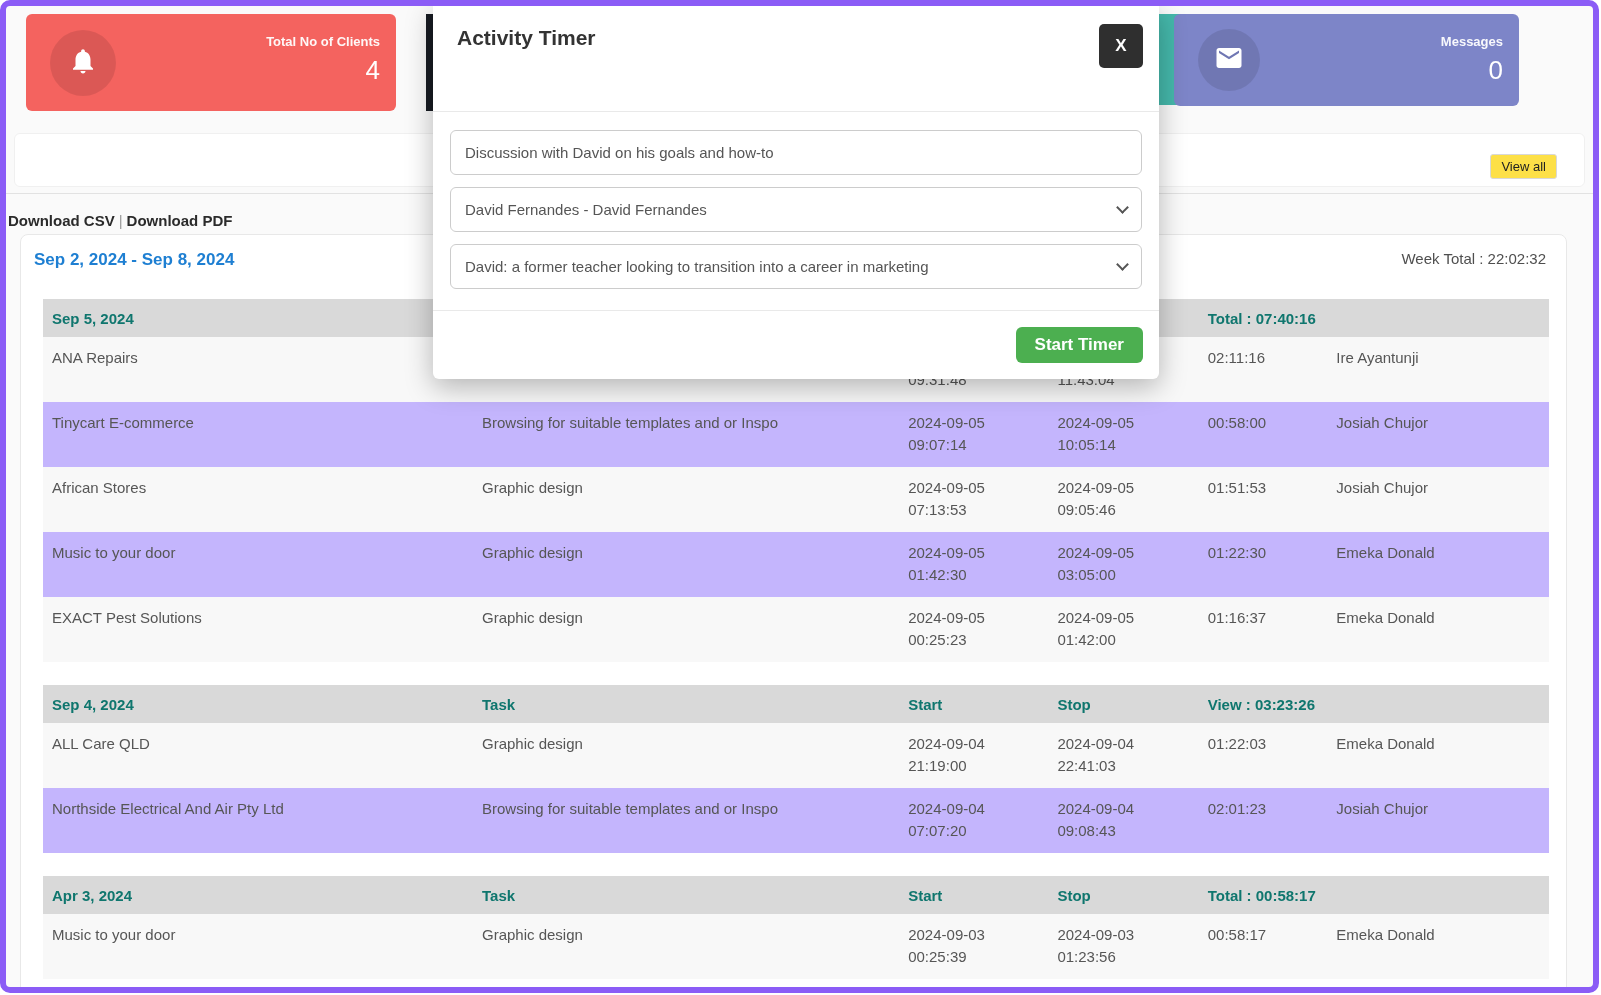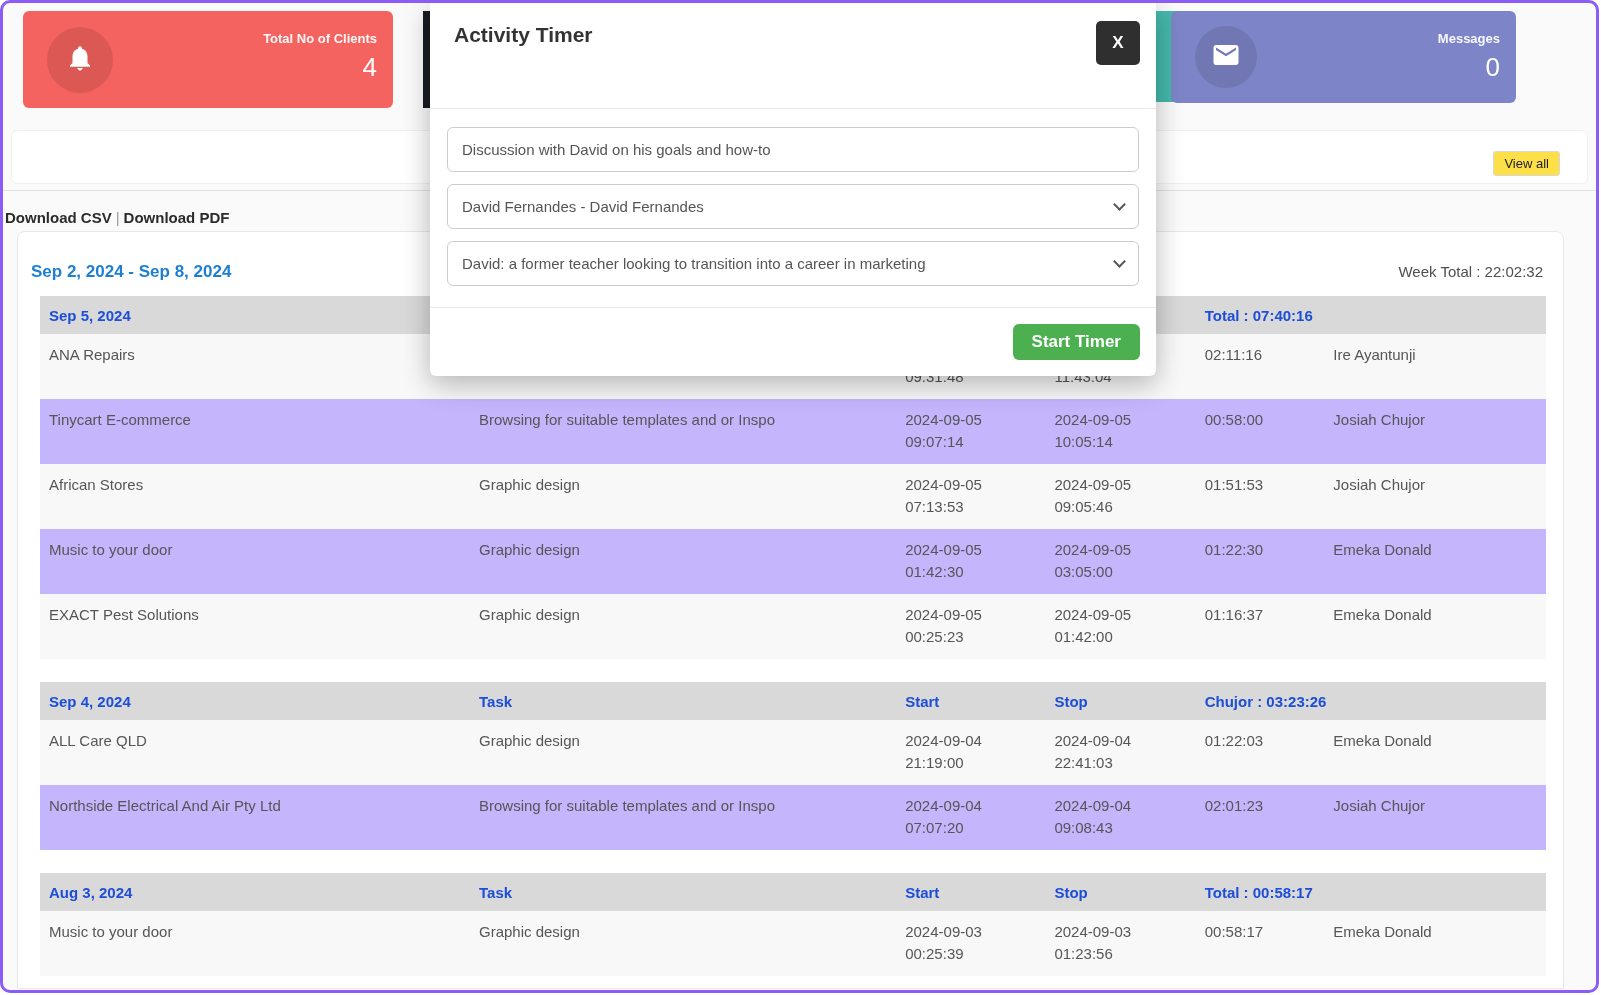--- a/index.html
+++ b/index.html
@@ -1,19 +1,19 @@
 <!DOCTYPE html>
 <html><head>
 <meta charset="utf-8">
 <style>
   * { box-sizing: border-box; margin: 0; padding: 0; }
   html,body { background:#fff; font-family:"Liberation Sans", sans-serif; }
   .frame{
     position:relative; width:1599px; height:993px; margin:0;
-    border:3px solid #8b5cf6; border-radius:10px; overflow:hidden;
+    border:6px solid #8b5cf6; border-radius:10px; overflow:hidden;
     background:#fafafa;
   }
   
   .card{ position:absolute; top:8px; height:97px; border-radius:6px; color:#fff; }
   .card-red{ left:20px; width:370px; background:#f4635f; }
   .card-teal{ left:1110px; width:80px; height:91px; background:#45b8ab; }
   .card-purple{ left:1168px; width:345px; height:92px; background:#7d85c8; }
   .dark-sliver{ position:absolute; left:420px; top:8px; width:7px; height:97px; background:#171b22; }
   .icon-circle{
     position:absolute; left:24px; top:50%; transform:translateY(-50%);
@@ -38,29 +38,29 @@
   
   .downloads{ position:absolute; left:2px; top:206px; font-size:15px; font-weight:bold; color:#2b2b2b; }
   .downloads a{ color:#2b2b2b; text-decoration:none; cursor:pointer; }
   .downloads .sep{ color:#9a9a9a; font-weight:400; margin:0 4px; }
   
   .report-card{
     position:absolute; left:14px; top:228px; width:1547px; height:758px;
     background:#fff; border:1px solid #e8e8e8; border-radius:8px 8px 0 0;
     overflow:hidden;
   }
-  .week-row{ display:flex; justify-content:space-between; align-items:center;
+  .week-row{ display:flex; justify-content:space-between; align-items:flex-start;
              padding:15px 20px 0 13px; height:64px; }
   .date-range{ color:#1e7fd2; font-size:17px; font-weight:bold; }
   .week-total{ color:#4f4f4f; font-size:15px; }
   .tablewrap{ padding:0 17px 0 22px; }
   .grid{ display:grid; grid-template-columns:29.15% 28.3% 9.91% 9.98% 8.54% 14.12%; }
   .day-section{ margin-top:0; }
   .day-section + .day-section{ margin-top:23px; }
-  .day-header{ background:#d9d9d9; height:38px; align-items:center; color:#1d4ed8;
+  .day-header{ background:#d9d9d9; height:38px; align-items:center; color:#0f766e;
                font-size:15px; font-weight:bold; }
   .day-header .c1{ padding-left:9px; }
   .t-row{ min-height:65px; font-size:15px; color:#565656; background:#c4b5fd; }
   .t-row.shade{ background:#f8f8f8; }
   .t-row > div{ padding-top:10px; line-height:22px; }
   .t-row .c1{ padding-left:9px; }
   
   .modal{
     position:absolute; left:427px; top:0; width:726px; z-index:10;
     background:#fff; border-radius:0 0 6px 6px;
@@ -224,21 +224,21 @@
             <div class="c5">01:16:37</div>
             <div class="c6">Emeka Donald</div>
           </div>
         </div>
         <div class="day-section">
           <div class="grid day-header">
             <div class="c1">Sep 4, 2024</div>
             <div class="c2">Task</div>
             <div class="c3">Start</div>
             <div class="c4">Stop</div>
-            <div class="c5">Chujor : 03:23:26</div>
+            <div class="c5">View : 03:23:26</div>
             <div class="c6"></div>
           </div>
           <div class="grid t-row shade">
             <div class="c1">ALL Care QLD</div>
             <div class="c2">Graphic design</div>
             <div class="c3">
               <div>2024-09-04</div>
               <div>21:19:00</div>
             </div>
             <div class="c4">
@@ -258,21 +258,21 @@
             <div class="c4">
               <div>2024-09-04</div>
               <div>09:08:43</div>
             </div>
             <div class="c5">02:01:23</div>
             <div class="c6">Josiah Chujor</div>
           </div>
         </div>
         <div class="day-section">
           <div class="grid day-header">
-            <div class="c1">Aug 3, 2024</div>
+            <div class="c1">Apr 3, 2024</div>
             <div class="c2">Task</div>
             <div class="c3">Start</div>
             <div class="c4">Stop</div>
             <div class="c5">Total : 00:58:17</div>
             <div class="c6"></div>
           </div>
           <div class="grid t-row shade">
             <div class="c1">Music to your door</div>
             <div class="c2">Graphic design</div>
             <div class="c3">

